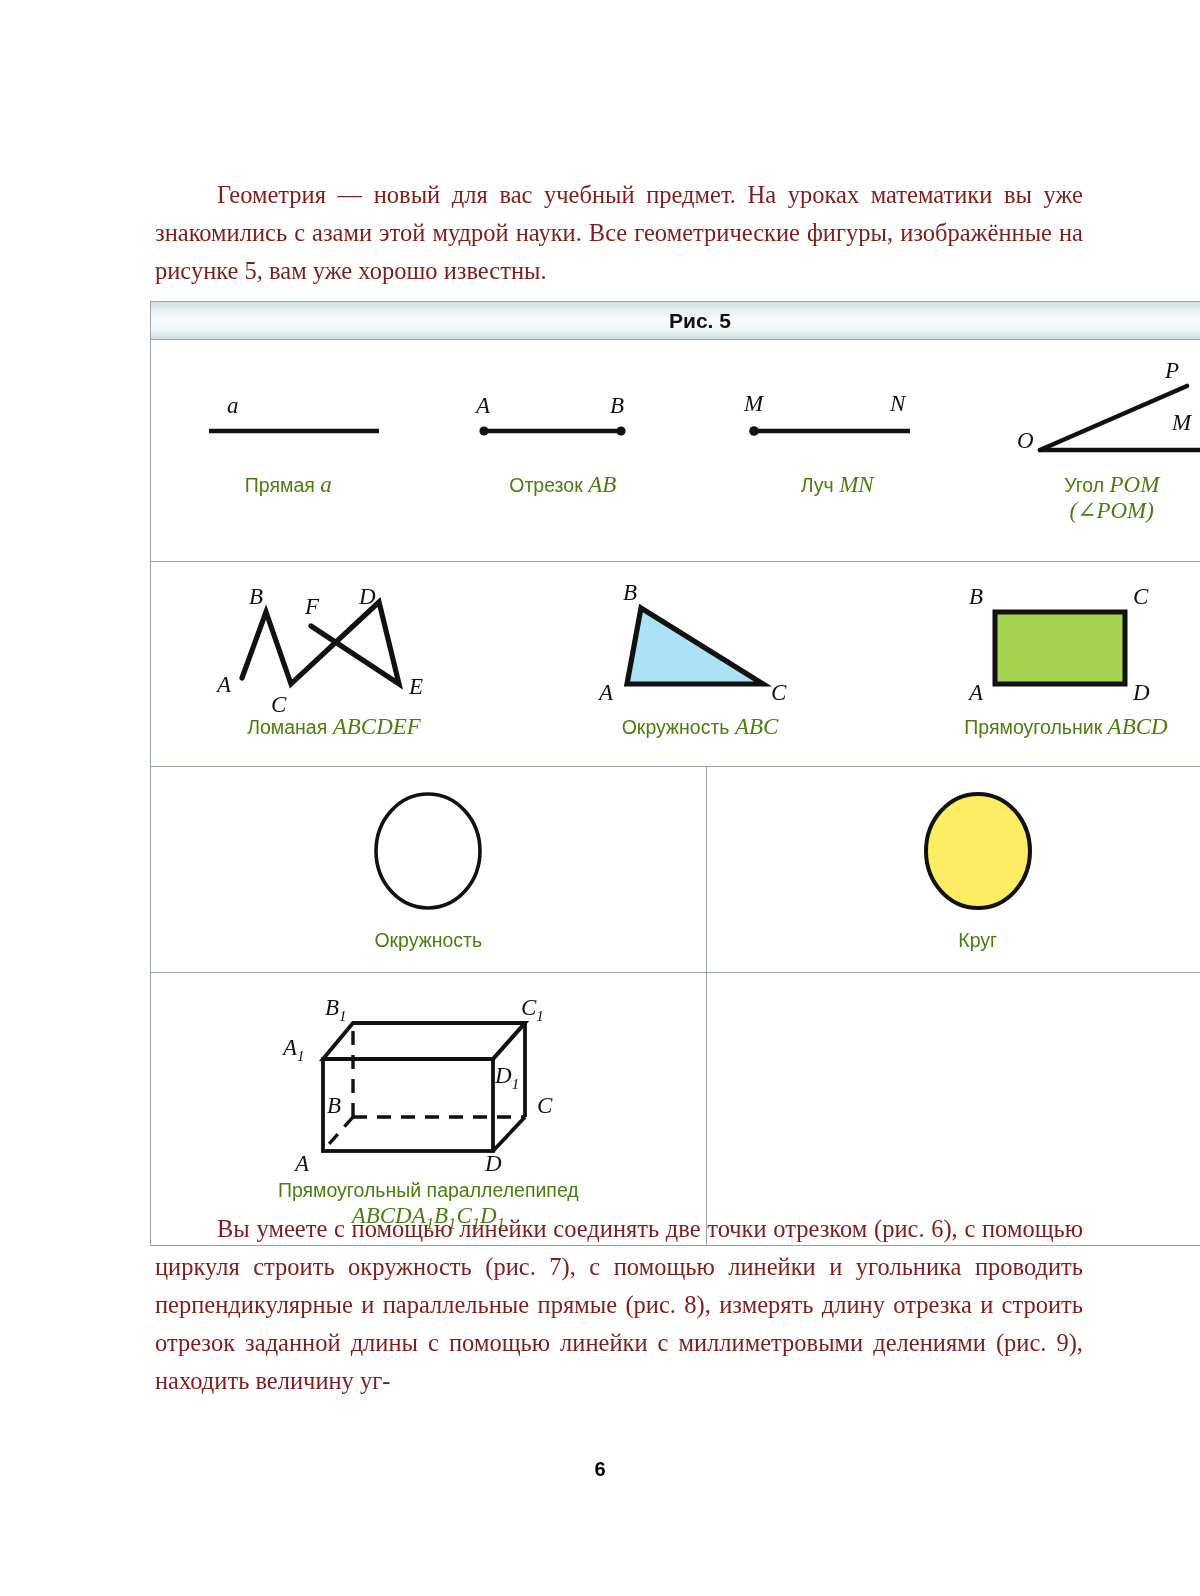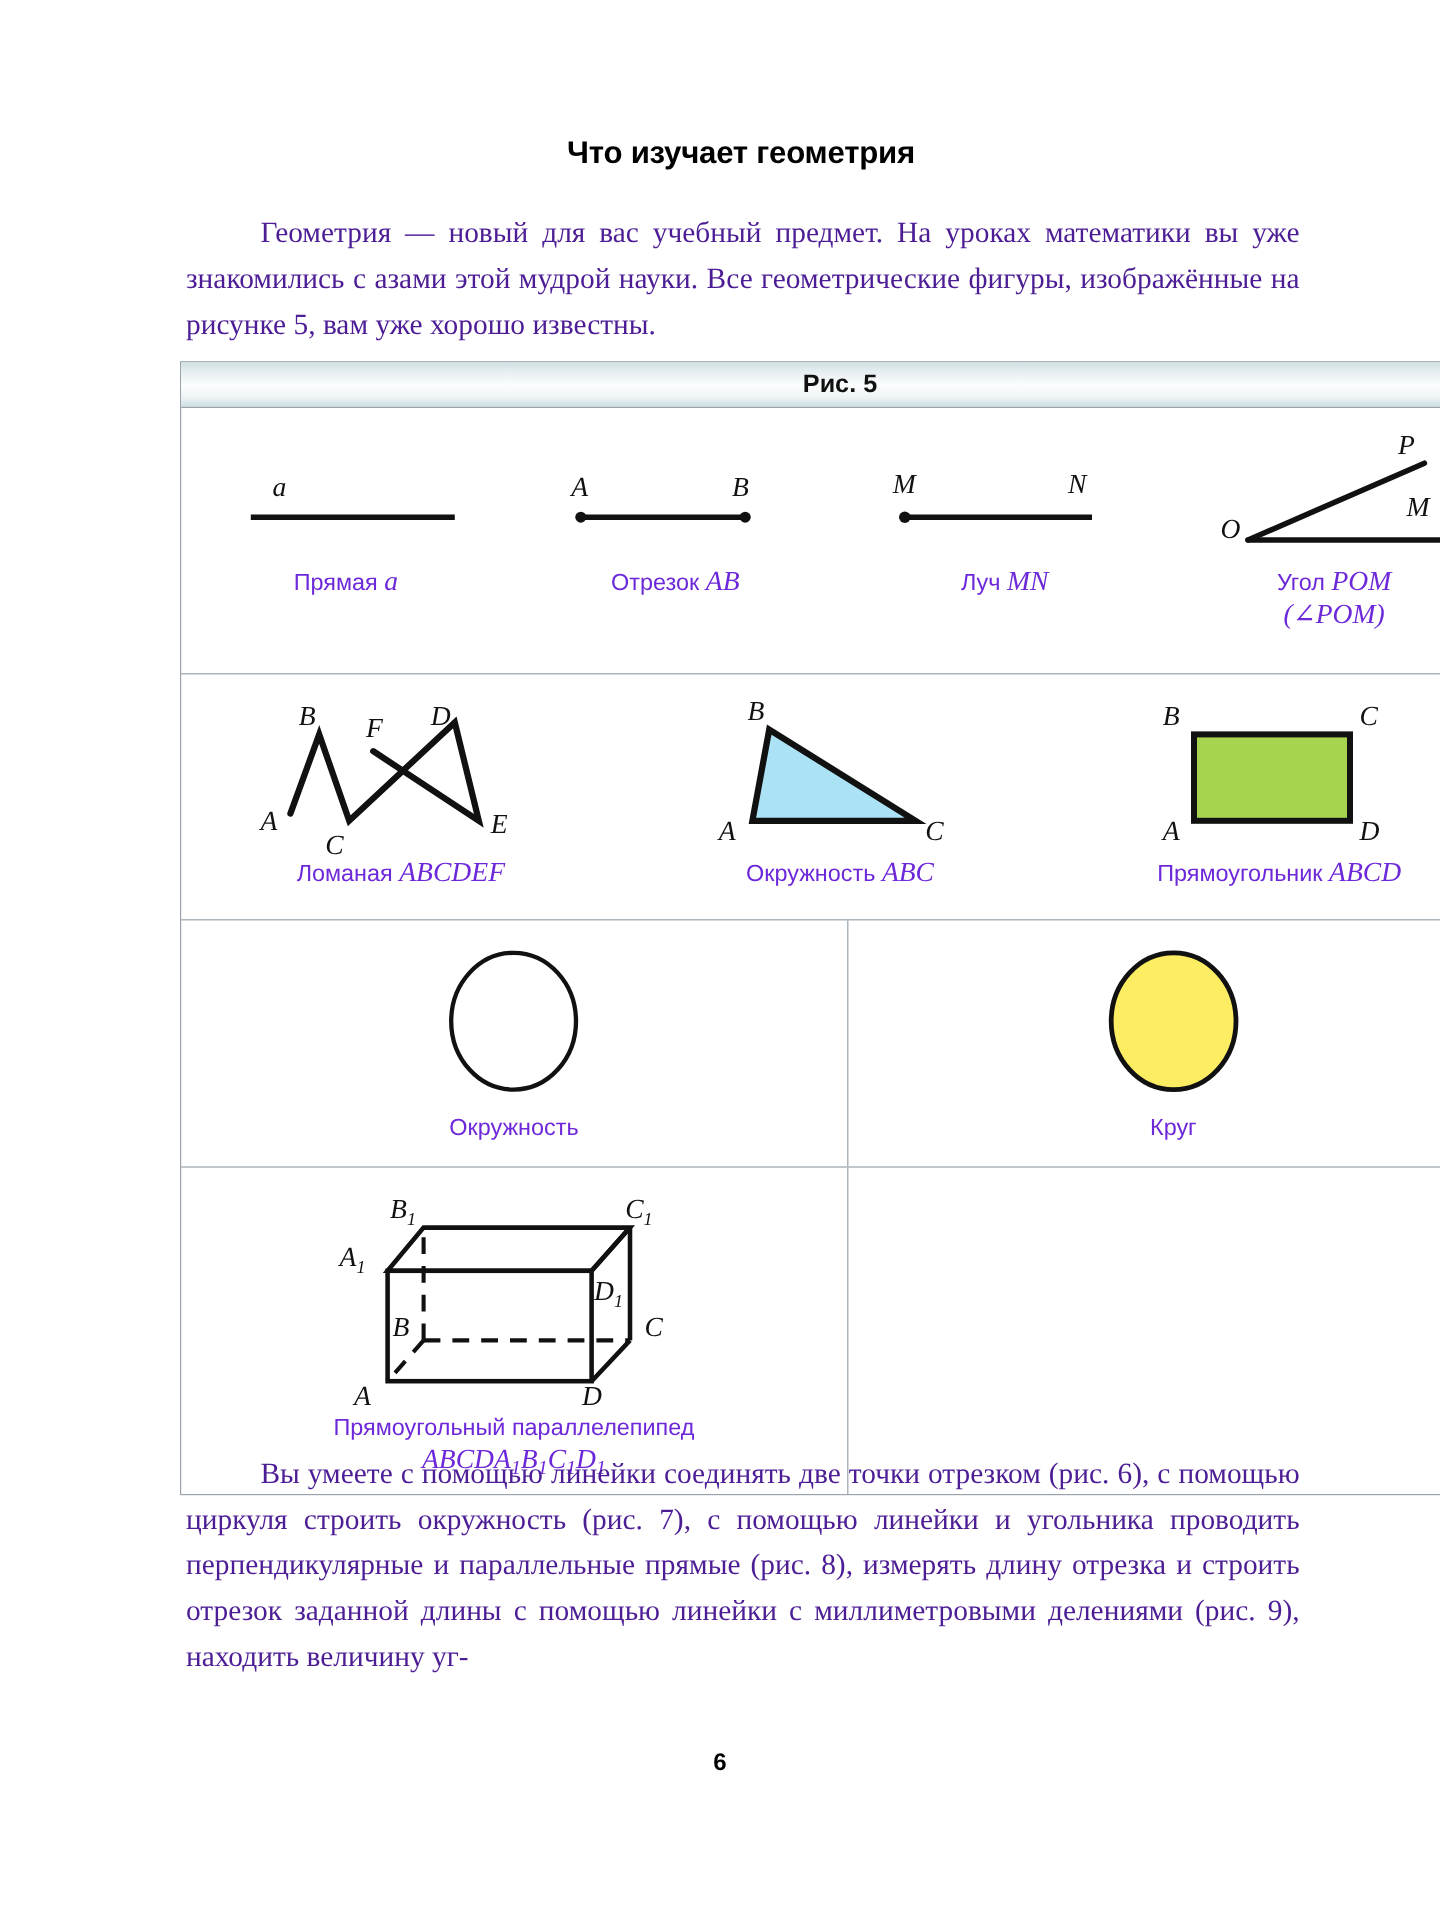--- a/index.html
+++ b/index.html
@@ -36,21 +36,21 @@
   }
 
   
   .para {
     position: absolute;
     font-family: "Liberation Serif", "DejaVu Serif", serif;
     font-size: 24.5px;
     line-height: 38px;
     text-align: justify;
     text-align-last: left;
-    color: #4c1d95;
+    color: #7f1d1d;
   }
   .para.p-intro {
     left: 155px;
     top: 176px;
     width: 928px;
     text-indent: 62px;
   }
   .para.p-tools {
     left: 155px;
     top: 1210px;
@@ -114,21 +114,21 @@
 
   .shape-box {
     position: relative;
     display: flex;
     align-items: center;
     justify-content: center;
   }
   .cap {
     font-family: "Liberation Sans", "DejaVu Sans", sans-serif;
     font-size: 19.5px;
-    color: #6d28d9;
+    color: #4d7c0f;
     text-align: center;
     line-height: 26px;
   }
   .cap .it {
     font-family: "Liberation Serif", "DejaVu Serif", serif;
     font-style: italic;
     font-size: 23px;
   }
   .cap .sub {
     font-size: 0.72em;
@@ -148,21 +148,20 @@
     fill: #111;
   }
 
   svg { display: block; overflow: visible; }
 </style>
 </head>
 <body>
 
 <div class="page">
 
-  <div class="doc-title">Что изучает геометрия</div>
 
   <div class="para p-intro">Геометрия — новый для вас учебный предмет. На уроках математики вы уже знакомились с азами этой мудрой науки. Все геометрические фигуры, изображённые на рисунке 5, вам уже хорошо известны.</div>
 
   <div class="fig">
 
     <div class="fig-header">Рис. 5</div>
 
     <div class="fig-row" style="height:222px;">
 
       <div class="fig-cell" style="width:25%;padding-top:24px;">

